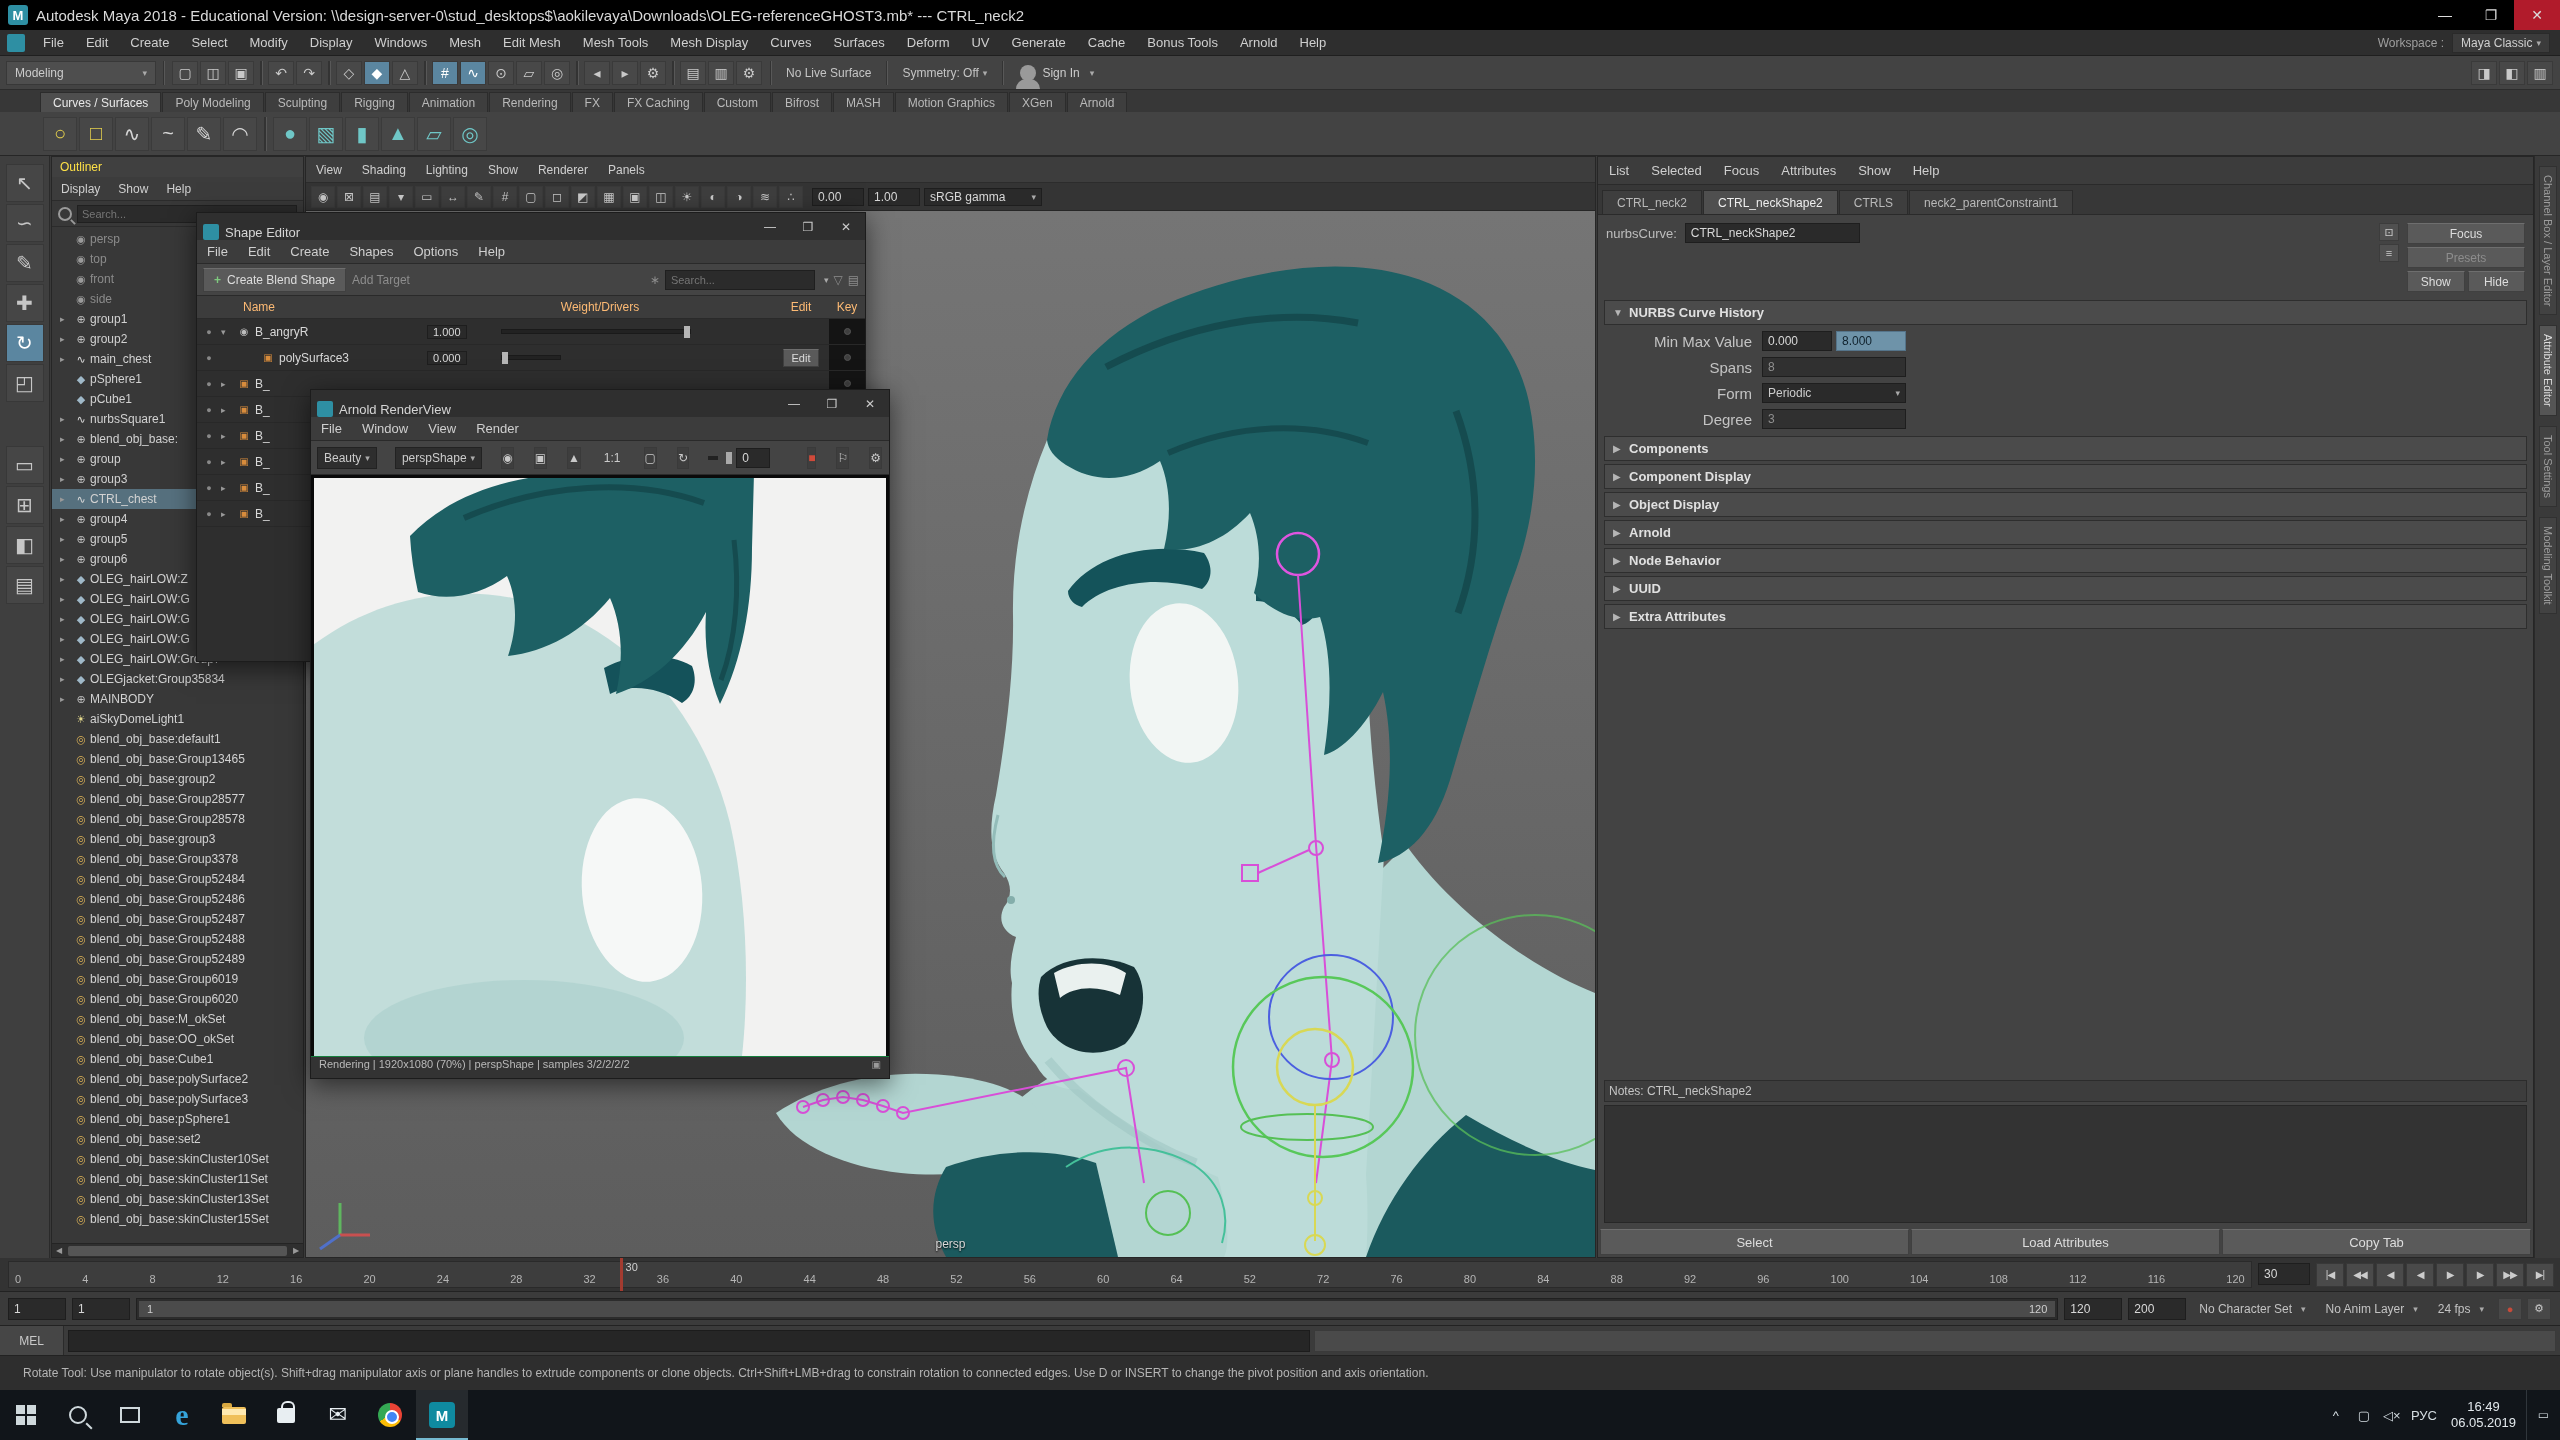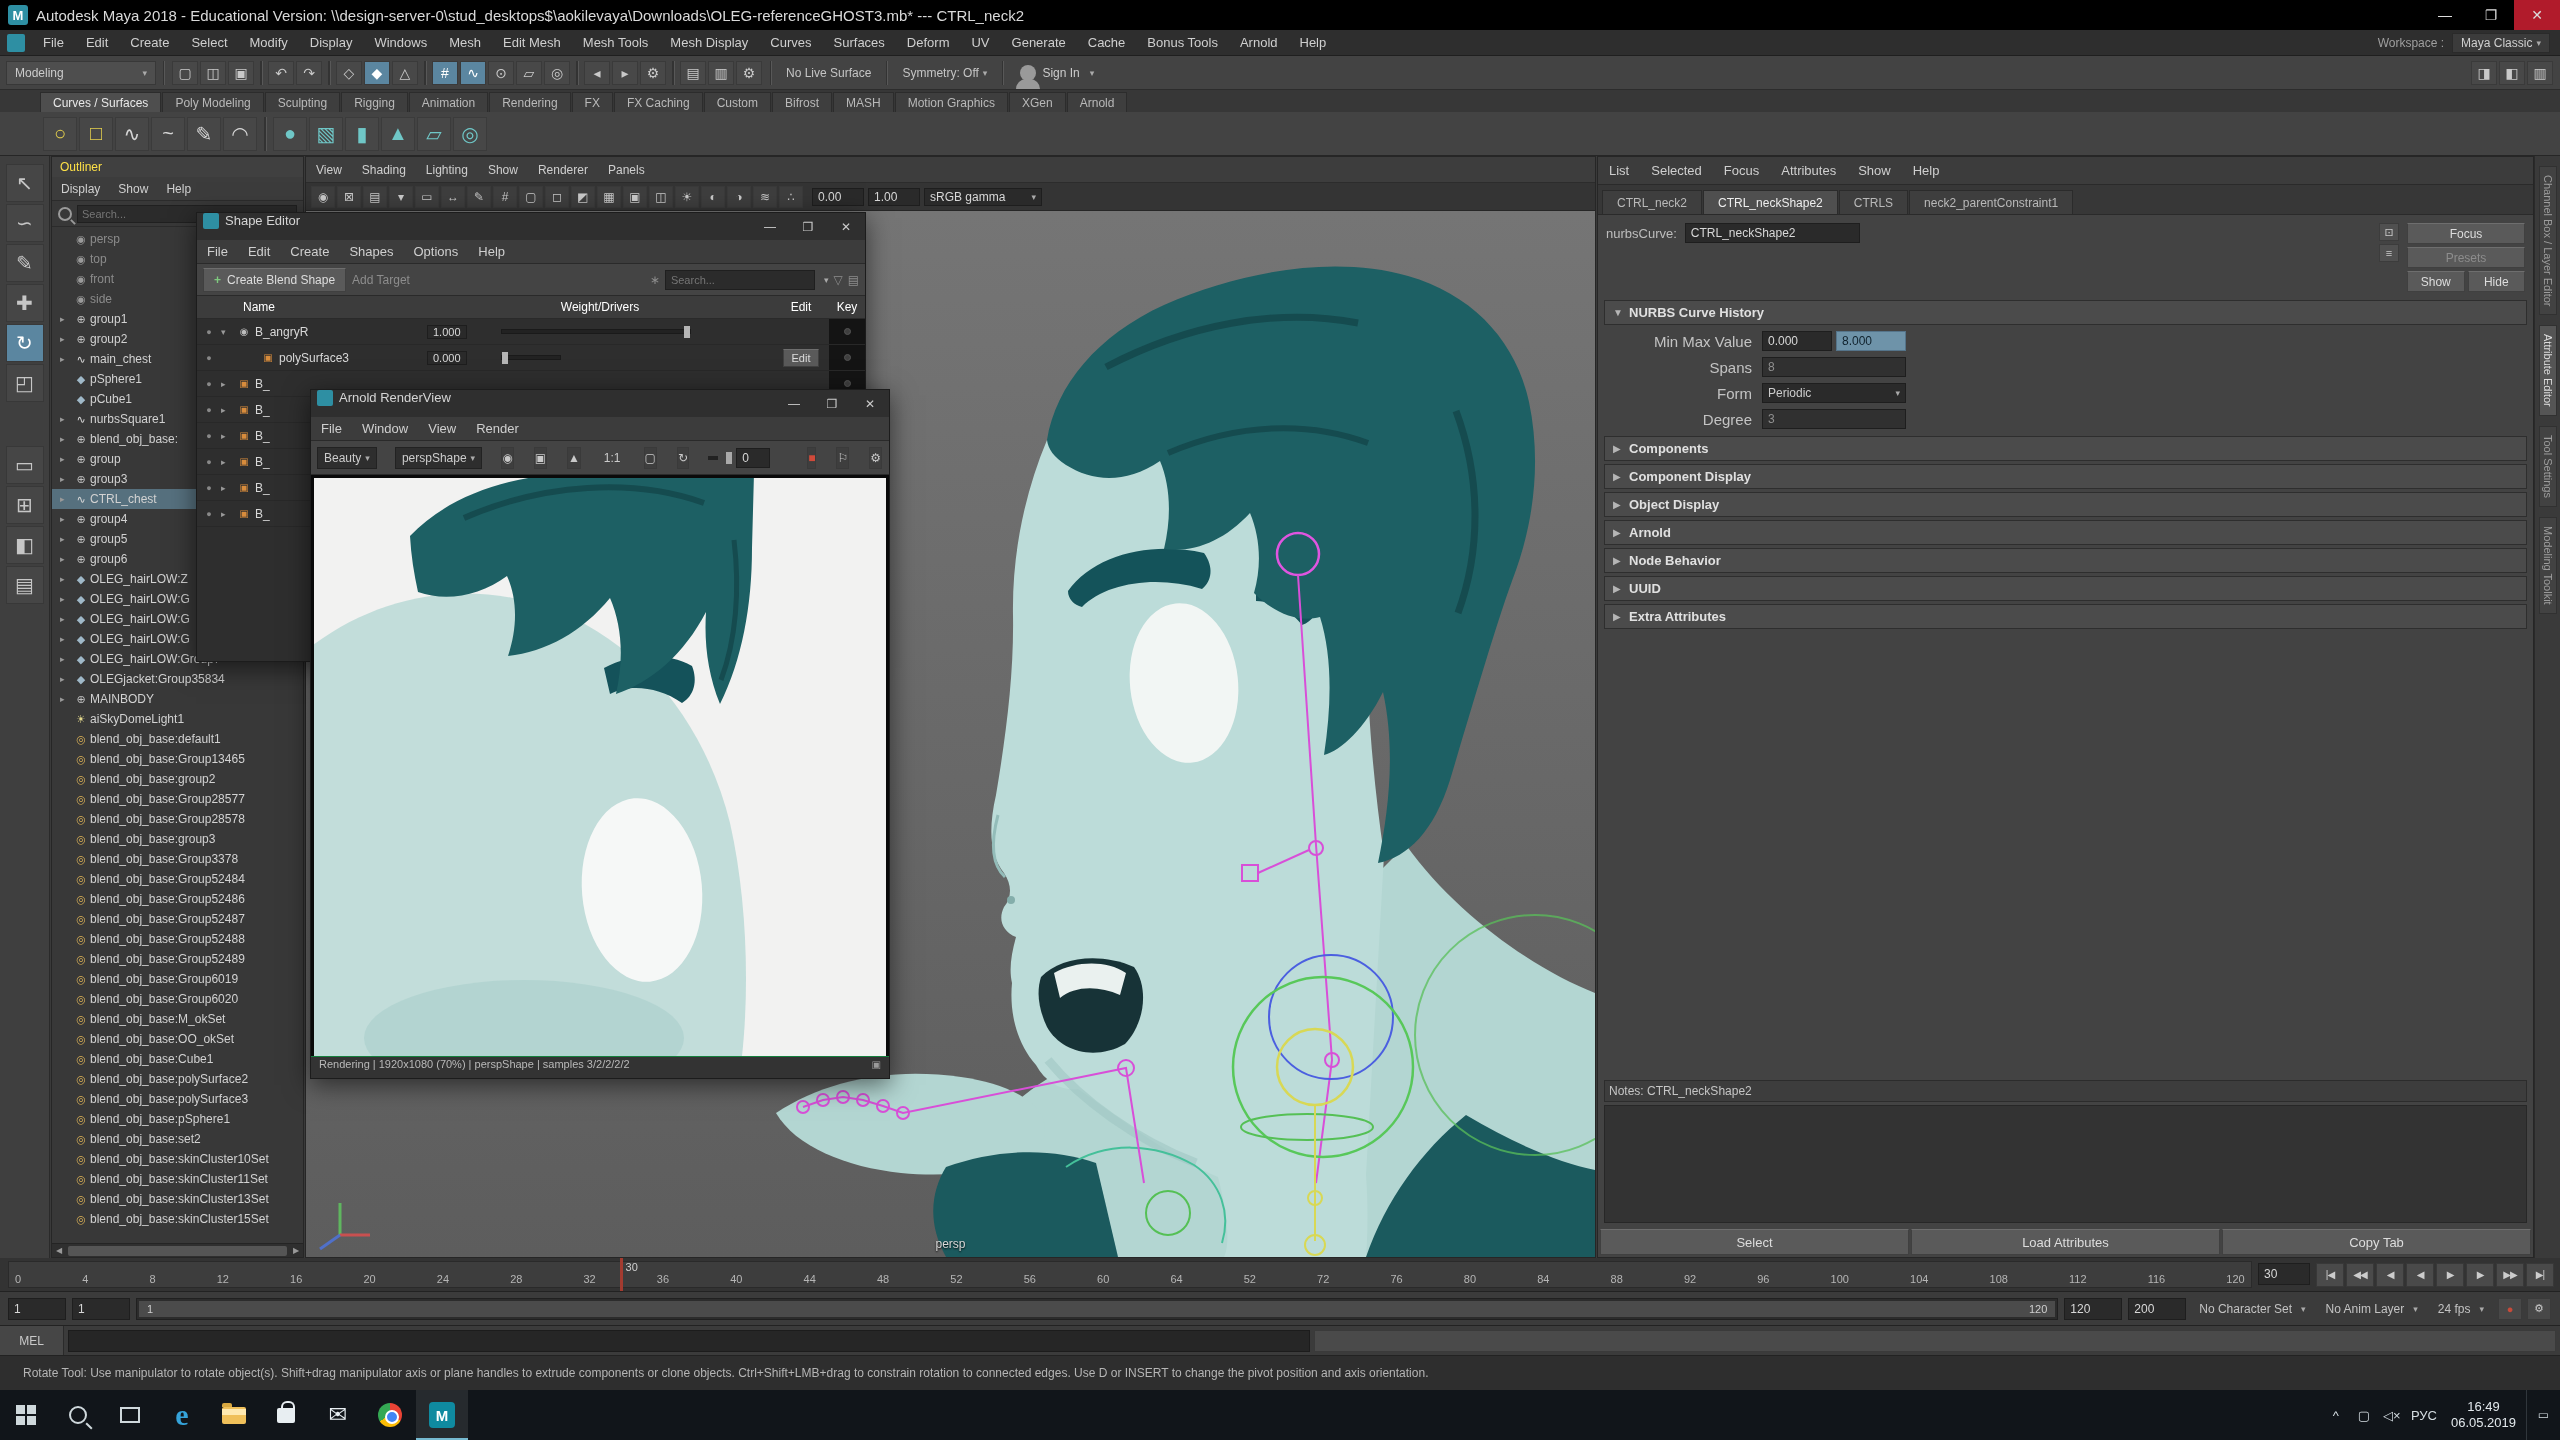--- a/index.html
+++ b/index.html
@@ -125,35 +125,35 @@
   .ae-buttons{height:30px;display:flex;gap:2px;padding:2px}
   .ae-buttons .btn{flex:1;height:100%;font-size:13px}
 
   
   .sidestrip{position:absolute;left:2534px;top:0;width:26px;height:100%;background:#3a3a3a;border-left:1px solid #2a2a2a;display:flex;flex-direction:column;align-items:center;padding-top:10px;gap:10px}
   .sstab{writing-mode:vertical-rl;font-size:11px;color:#9d9d9d;background:#424242;border:1px solid #313131;padding:8px 2px}
   .sstab.active{background:#555;color:#ddd}
 
   
   .fwin{position:absolute;background:#444;border:1px solid #1c1c1c;box-shadow:0 6px 24px rgba(0,0,0,.55)}
-  .fwin .wtitle{height:27px;background:#2f2f2f;display:flex;align-items:flex-start;padding-left:6px;color:#d5d5d5;font-size:13px;gap:6px}
+  .fwin .wtitle{height:27px;background:#2f2f2f;display:flex;align-items:flex-end;padding-left:6px;color:#d5d5d5;font-size:13px;gap:6px}
   .fwin .wtitle .tico{width:16px;height:16px;background:#2e8fa3;border-radius:2px}
   .fwin .wtitle .wctl2{margin-left:auto;display:flex}
   .fwin .wtitle .wctl2 span{width:38px;height:27px;display:flex;align-items:center;justify-content:center;font-size:12px;color:#ccc}
   .fwin .wmenus{height:24px;display:flex;align-items:center;background:#3c3c3c;border-bottom:1px solid #2a2a2a;font-size:13px}
   .fwin .wmenus .menu-item{height:24px;padding:0 10px}
 
   
   .se{left:196px;top:212px;width:670px;height:450px;z-index:40}
   .se-toolbar{height:32px;display:flex;align-items:center;padding:0 6px;gap:6px;border-bottom:1px solid #2a2a2a}
   .se-toolbar .create{height:24px;font-size:12px;gap:6px}
   .se-toolbar .plus{color:#7fc97f;font-weight:bold}
   .se-search{margin-left:auto;display:flex;align-items:center;gap:5px}
   .se-search input{width:150px;height:20px;background:#2b2b2b;border:1px solid #1f1f1f;color:#aaa;font-size:11px;padding:0 5px}
-  .se-head{height:23px;display:flex;align-items:center;background:#3c3c3c;border-bottom:1px solid #2a2a2a;color:#ffffff;font-size:12px}
+  .se-head{height:23px;display:flex;align-items:center;background:#3c3c3c;border-bottom:1px solid #2a2a2a;color:#fdba74;font-size:12px}
   .se-head .c-eye{width:24px}
   .se-head .c-name{width:206px;padding-left:22px}
   .se-head .c-wd{flex:1;text-align:center}
   .se-head .c-edit{width:56px;text-align:center}
   .se-head .c-key{width:36px;text-align:center}
   .se-rows{height:calc(100% - 27px - 24px - 32px - 23px);background:#2e2e2e;overflow:hidden}
   .se-row{height:26px;display:flex;align-items:center;border-bottom:1px solid #282828}
   .se-row .eye{width:24px;text-align:center;color:#888;font-size:9px}
   .se-row .ncell{width:206px;display:flex;align-items:center;gap:4px;overflow:hidden}
   .se-row.child .ncell{padding-left:24px}

